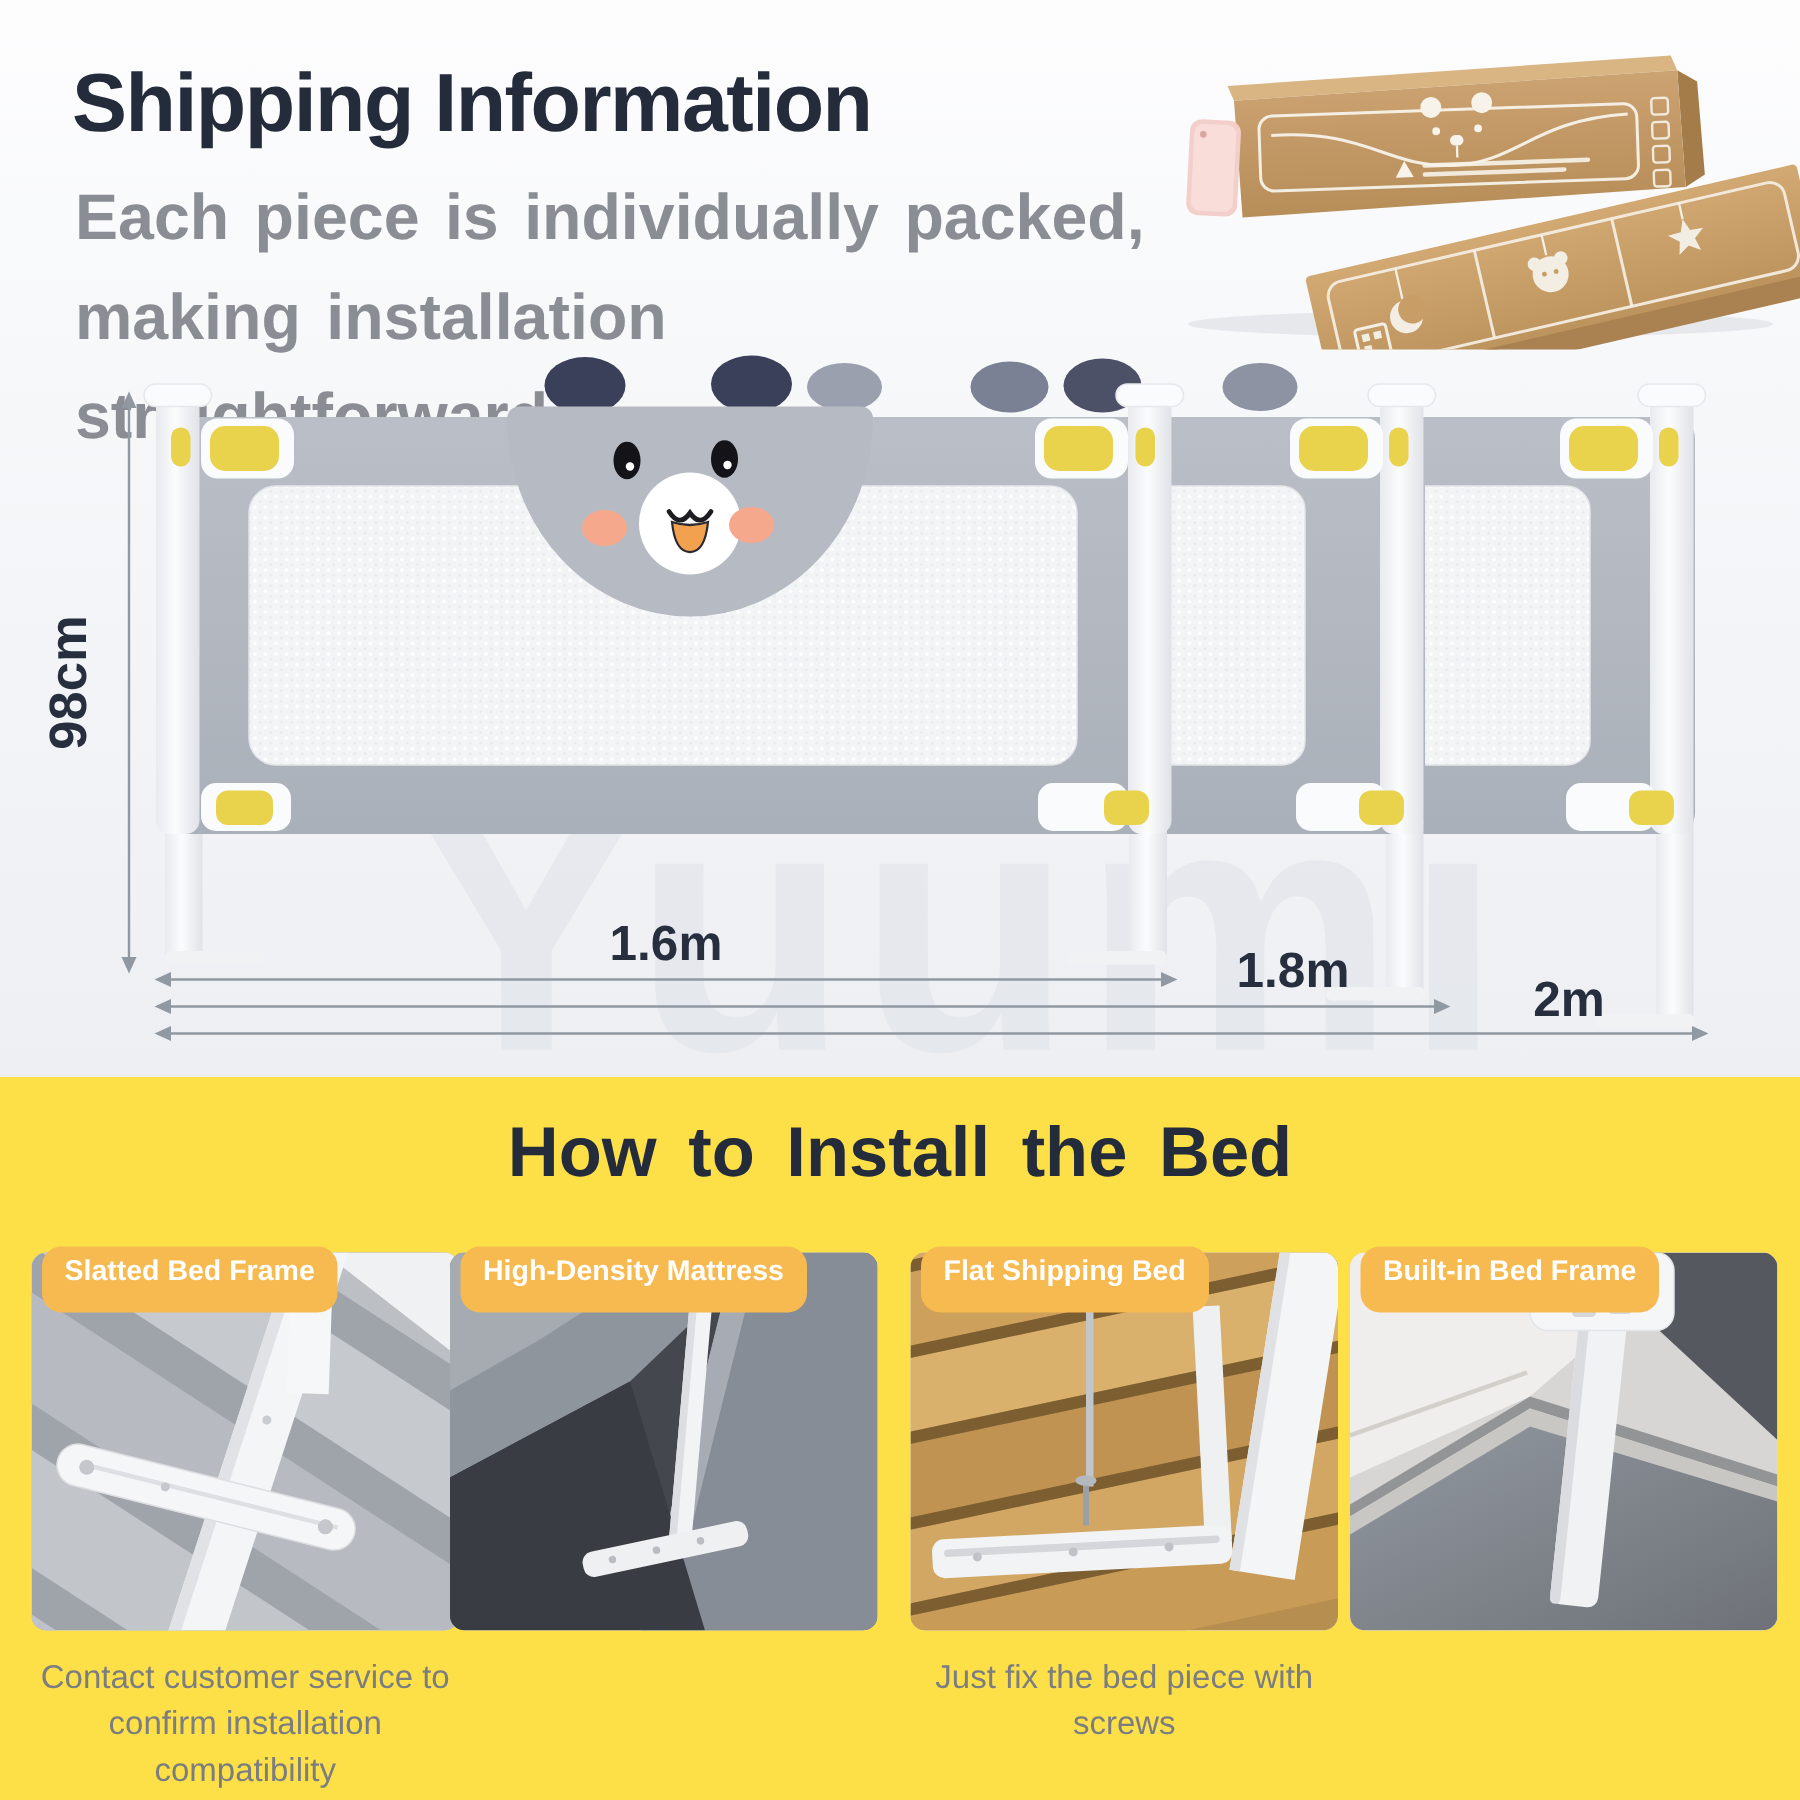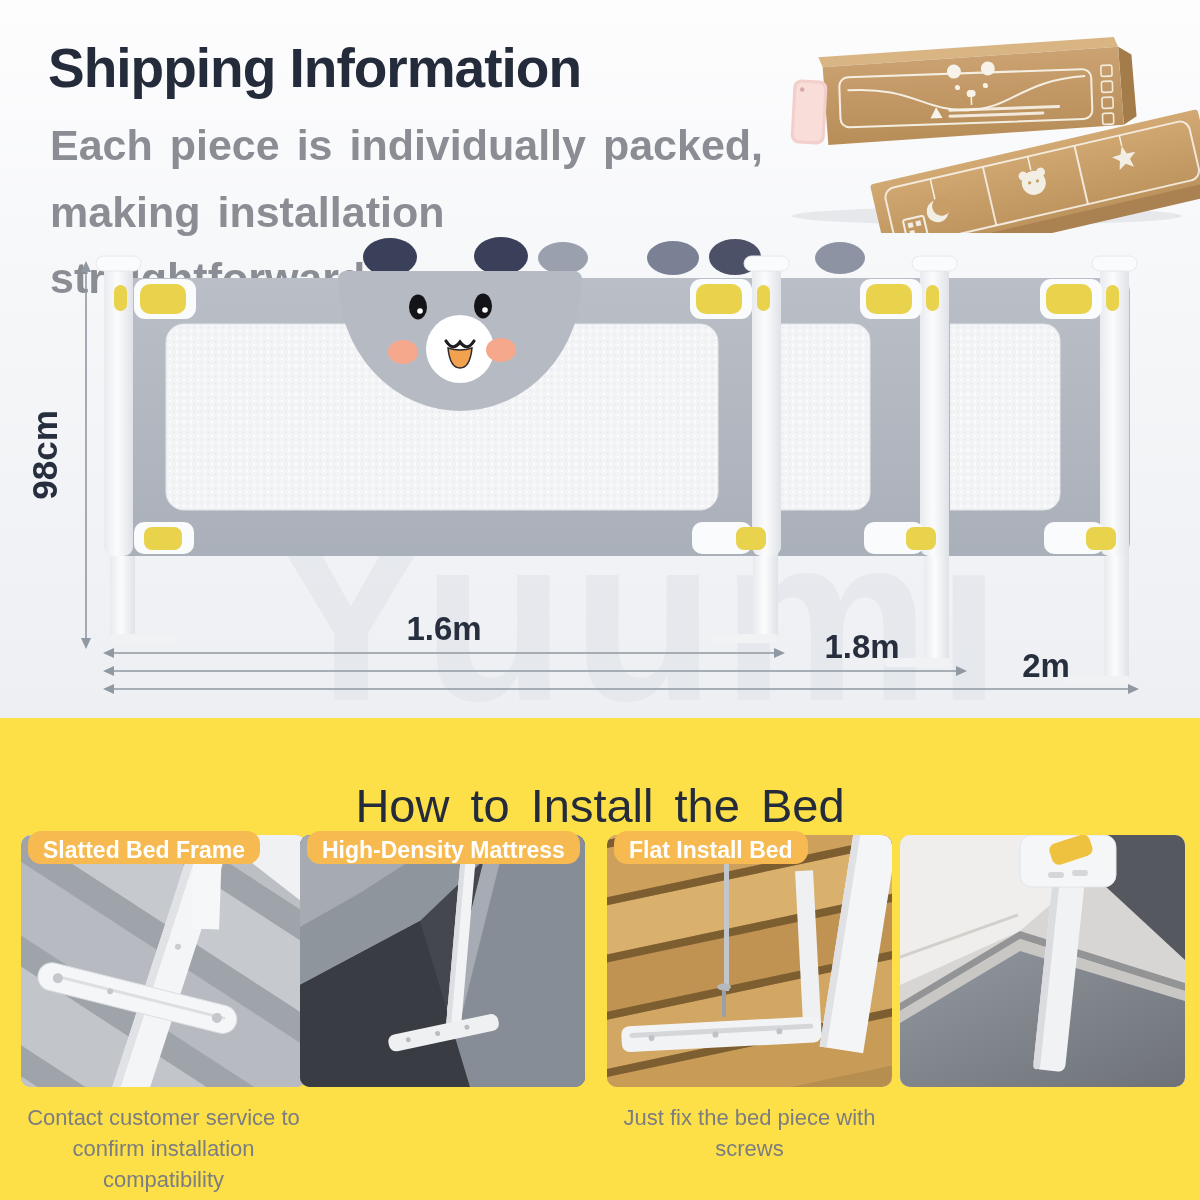--- a/index.html
+++ b/index.html
@@ -6,27 +6,27 @@
   .page{position:relative;width:1200px;height:1200px;overflow:hidden;background:#fde047;
         font-family:"Liberation Sans","DejaVu Sans",sans-serif;}
   .top-section{position:absolute;left:0;top:0;width:1200px;height:718px;
         background:linear-gradient(180deg,#fdfdfe 0%,#f6f7f9 40%,#edeff3 100%);}
   .page-title{position:absolute;left:48px;top:36px;margin:0;font-size:55px;font-weight:700;
         letter-spacing:-1px;color:var(--heading,#242c3c);}
   .page-subtitle{position:absolute;left:50px;top:112px;margin:0;width:720px;font-size:43px;
         line-height:1.55;color:var(--subtitle,#8a8d93);word-spacing:5px;font-weight:bold;}
   .boxes-svg{position:absolute;left:762px;top:18px;width:438px;height:215px;}
   .hero-svg{position:absolute;left:0;top:228px;width:1200px;height:492px;}
-  .install-heading{position:absolute;left:0;top:778px;width:1200px;margin:0;text-align:center;
-        font-size:47px;font-weight:400;color:var(--heading,#242c3c);word-spacing:8px;}
+  .install-heading{position:absolute;left:0;top:740px;width:1200px;margin:0;text-align:center;
+        font-size:47px;font-weight:700;color:var(--heading,#242c3c);word-spacing:8px;}
   .step{position:absolute;top:835px;width:285px;}
   .photo{width:285px;height:252px;border-radius:10px;overflow:hidden;background:#ddd;}
   .photo svg{display:block;width:100%;height:100%;}
   .badge{position:absolute;top:-4px;left:7px;z-index:2;background:var(--badge,#f7ba50);
-        color:var(--badge_text,#ffffff);font-size:23px;font-weight:700;padding:6px 15px 0;
+        color:var(--badge_text,#ffffff);font-size:19px;font-weight:700;padding:6px 15px 16px;
         border-radius:13px;white-space:nowrap;}
   .caption{position:absolute;top:268px;left:-8px;width:301px;text-align:center;
         font-size:22px;line-height:1.4;color:var(--caption,#7b7d81);}
   text{font-family:"Liberation Sans","DejaVu Sans",sans-serif;}
 </style>
 </head>
 <body>
 
 <div class="page">
 
@@ -280,21 +280,21 @@
             <rect x="88" y="190" width="112" height="17" rx="7" fill="#eef0f2"></rect>
             <circle cx="108" cy="198" r="2.5" fill="#b9bdc1"></circle>
             <circle cx="138" cy="198" r="2.5" fill="#b9bdc1"></circle>
             <circle cx="168" cy="198" r="2.5" fill="#b9bdc1"></circle>
           </g>
         </svg>
       </div>
     </div>
 
     <div class="step" style="left:607px">
-      <div class="badge">Flat Install Bed</div>
+      <div class="badge">Flat Shipping Bed</div>
       <div class="photo">
         <svg viewBox="0 0 285 252">
           <rect width="285" height="252" fill="#b68e4f"></rect>
           <g transform="rotate(-12 142 126)">
             <rect x="-90" y="-70" width="520" height="48" fill="#d6ab67"></rect>
             <rect x="-90" y="-14" width="520" height="48" fill="#cda05b"></rect>
             <rect x="-90" y="42" width="520" height="48" fill="#d9b06c"></rect>
             <rect x="-90" y="98" width="520" height="48" fill="#c09352"></rect>
             <rect x="-90" y="154" width="520" height="48" fill="#d2a763"></rect>
             <rect x="-90" y="210" width="520" height="48" fill="#c89b57"></rect>
@@ -318,20 +318,21 @@
             <circle cx="172" cy="199" r="3" fill="#bfc2c6"></circle>
           </g>
           <rect x="115" y="152" width="4" height="30" fill="#9aa0a6"></rect>
           <ellipse cx="117" cy="152" rx="7" ry="3.5" fill="#b3b9bf"></ellipse>
         </svg>
       </div>
       <div class="caption">Just fix the bed piece with screws</div>
     </div>
 
     <div class="step" style="left:900px">
+      <div class="badge">Built-in Bed Frame</div>
       <div class="photo">
         <svg viewBox="0 0 285 252">
           <defs>
             <linearGradient id="p4g" x1="0" y1="0" x2="1" y2="1">
               <stop offset="0" stop-color="#9298a0"></stop>
                 <stop offset="1" stop-color="#6e7278"></stop>
             </linearGradient>
           </defs>
           <rect width="285" height="252" fill="#d8d6d4"></rect>
           <polygon points="150,0 285,0 285,125" fill="#55585e"></polygon>

